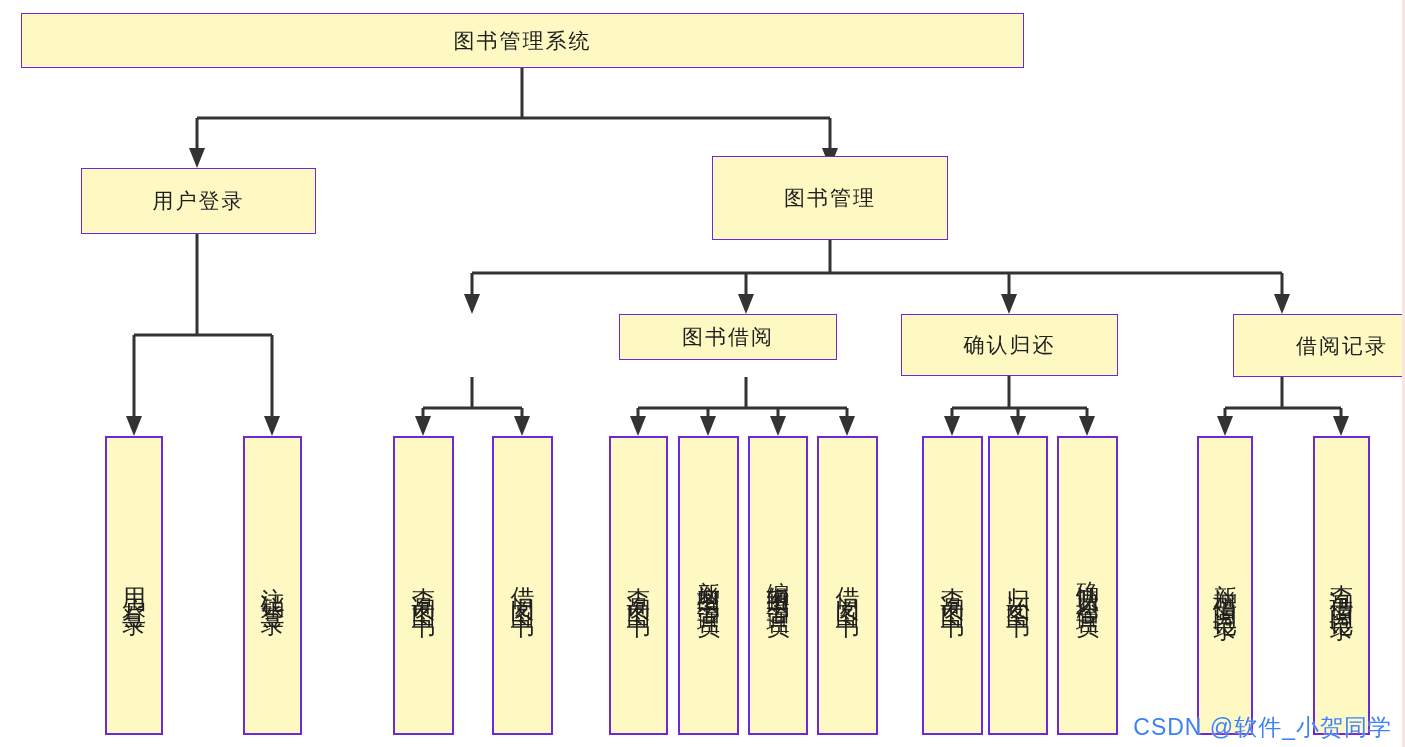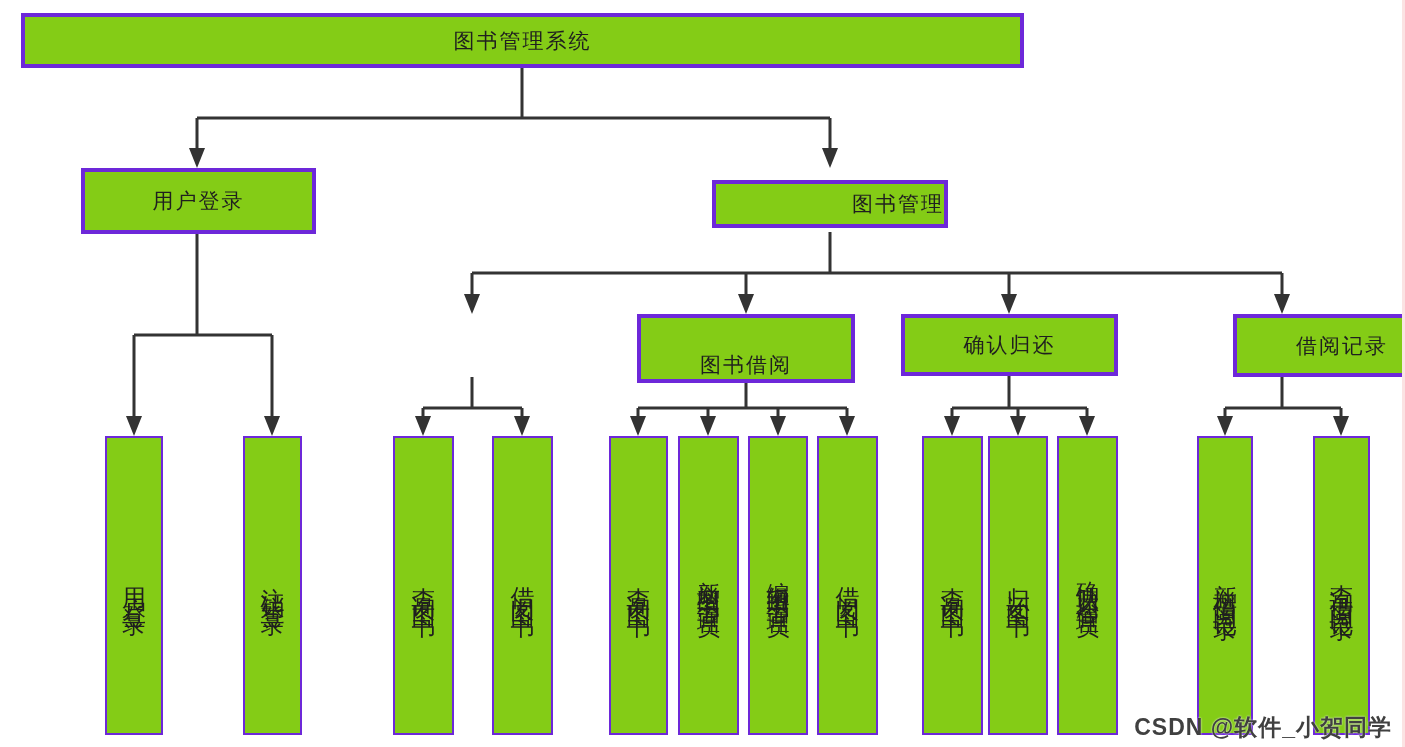--- a/index.html
+++ b/index.html
@@ -13,22 +13,22 @@
     color: #1f1f1f;
   }
   .connectors {
     position: absolute;
     left: 0; top: 0;
     width: 1405px; height: 747px;
   }
   .node {
     position: absolute;
     box-sizing: border-box;
-    background: #84cc16;
-    border: 4px solid #6d28d9;
+    background: #fef9c3;
+    border: 1px solid #6d28d9;
     display: flex;
     align-items: center;
     justify-content: center;
     text-align: center;
   }
   .node .lbl {
     font-size: 21px;
     letter-spacing: 2px;
     color: #1f1f1f;
     white-space: nowrap;
@@ -43,25 +43,24 @@
     color: #1f1f1f;
     line-height: 1;
   }
   .leaf.med .vtext { letter-spacing: 7px; }
   .leaf.long .vtext { font-size: 23px; letter-spacing: 5px; }
   .watermark {
     position: absolute;
     right: 13px;
     bottom: 4px;
     font-size: 23px;
-    color: #404040;
+    color: #3b82f6;
     letter-spacing: 1px;
     text-shadow: 0 0 2px #ffffff;
     white-space: nowrap;
-    font-weight: bold;
   }
   .edge-tint {
     position: absolute;
     right: 0; top: 0;
     width: 3px; height: 747px;
     background: #fbe3e3;
   }
 </style>
 </head>
 <body>
@@ -129,25 +128,25 @@
     <use href="#ah" x="1341" y="436"></use>
   </svg>
 
   <div class="node" style="left:21px; top:13px; width:1003px; height:55px;">
     <span class="lbl">图书管理系统</span>
   </div>
 
   <div class="node" style="left:81px; top:168px; width:235px; height:66px;">
     <span class="lbl">用户登录</span>
   </div>
-  <div class="node" style="left:712px; top:180px; width:236px; height:48px;justify-content:flex-end;">
+  <div class="node" style="left:712px; top:156px; width:236px; height:84px;">
     <span class="lbl">图书管理</span>
   </div>
 
-  <div class="node" style="left:637px; top:314px; width:218px; height:69px;align-items:flex-end;">
+  <div class="node" style="left:619px; top:314px; width:218px; height:46px;">
     <span class="lbl">图书借阅</span>
   </div>
   <div class="node" style="left:901px; top:314px; width:217px; height:62px;">
     <span class="lbl">确认归还</span>
   </div>
   <div class="node" style="left:1233px; top:314px; width:218px; height:63px;">
     <span class="lbl">借阅记录</span>
   </div>
 
   <div class="node leaf" style="left:105px; top:436px; width:58px; height:299px;">

